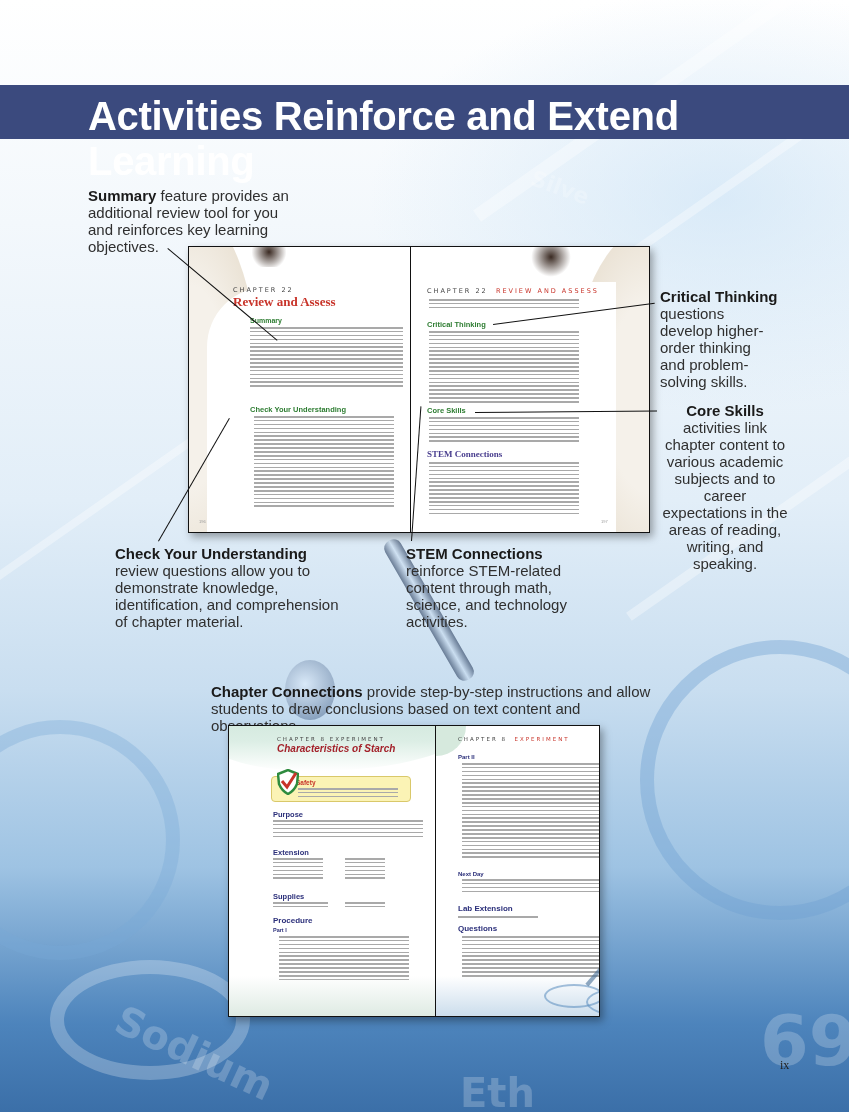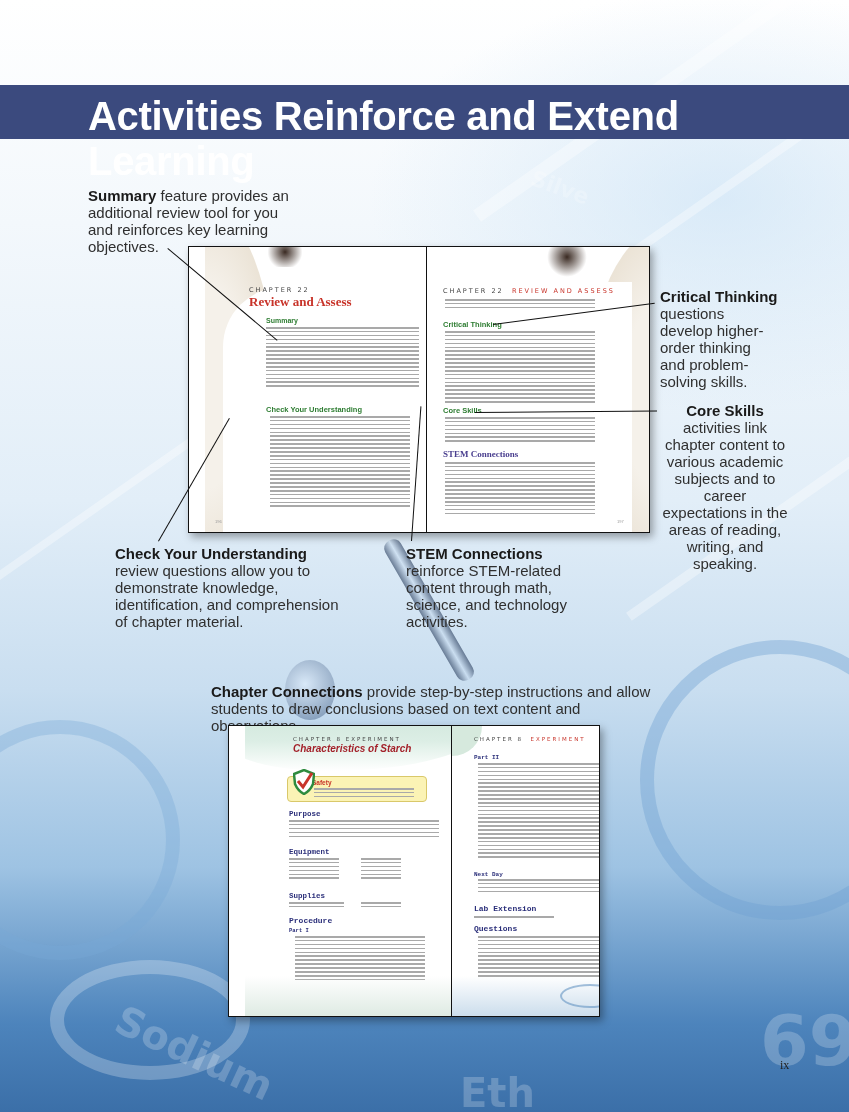--- a/index.html
+++ b/index.html
@@ -36,33 +36,33 @@
   .leader { position:absolute; height:1.2px; background:#111; transform-origin:0 0; }
 
   
   .spread {
     position:absolute; background:#fff;
     border:1.5px solid #111;
     box-shadow: 3px 4px 8px rgba(0,0,0,0.35);
     overflow:hidden;
   }
   .spread1 { left:188px; top:246px; width:462px; height:287px; }
-  .page { position:absolute; top:0; height:100%; overflow:hidden;margin-left:16px; }
+  .page { position:absolute; top:0; height:100%; overflow:hidden; }
   .page.left { left:0; width:222px; border-right:1.2px solid #111; }
   .page.right { left:222px; width:240px; }
   .page-curve {
     position:absolute; border-radius:50%;
     background:radial-gradient(ellipse at center, #f5f1ea 40%, #e8dfd0 80%, #d9ccb8 100%);
   }
   .chap-label { position:absolute; font-size:6.5px; letter-spacing:2px; color:#444; font-family:"DejaVu Sans", sans-serif; }
   .chap-label .accent { color:#c8342a; }
   .page-title-red { position:absolute; font-family:"Liberation Serif", serif; font-weight:bold; color:#c8342a; }
   .sec-head-green { position:absolute; font-weight:bold; color:#2e7d32; font-family:"Liberation Sans", sans-serif; }
   .sec-head-purple { position:absolute; font-weight:bold; color:#4a3f8f; font-family:"Liberation Serif", serif; }
-  .sec-head-navy { position:absolute; font-weight:bold; color:#2b2f7a; font-family:Liberation Mono, monospace; }
+  .sec-head-navy { position:absolute; font-weight:bold; color:#2b2f7a; font-family:Liberation Sans, sans-serif; }
   .fake-lines { position:absolute; }
   .fake-lines div { height:1.6px; background:#a9a9a9; margin-bottom:2.3px; }
   .folio { position:absolute; font-size:4px; color:#999; }
 
   
   .spread2 { left:228px; top:725px; width:372px; height:292px; }
   .page2.left { left:0; width:207px; border-right:1.2px solid #111; }
   .page2.right { left:207px; width:213px; }
   .green-wash {
     position:absolute; left:-20px; top:-30px; width:260px; height:75px;
@@ -271,21 +271,21 @@
       <path d="M5 12 L10 18 L19 4" fill="none" stroke="#c8342a" stroke-width="3"></path>
     </svg>
     <div class="sec-head-navy" style="left:44px;top:84px;font-size:7.5px;">Purpose</div>
     <div class="fake-lines" style="left:44px;top:94px;width:150px;">
         <div></div>
         <div></div>
         <div></div>
         <div></div>
         <div></div>
       </div>
-    <div class="sec-head-navy" style="left:44px;top:122px;font-size:7.5px;">Equipment</div>
+    <div class="sec-head-navy" style="left:44px;top:122px;font-size:7.5px;">Extension</div>
     <div class="fake-lines" style="left:44px;top:132px;width:50px;">
         <div></div>
         <div></div>
         <div></div>
         <div></div>
         <div></div>
         <div></div>
       </div>
     <div class="fake-lines" style="left:116px;top:132px;width:40px;">
         <div></div>

